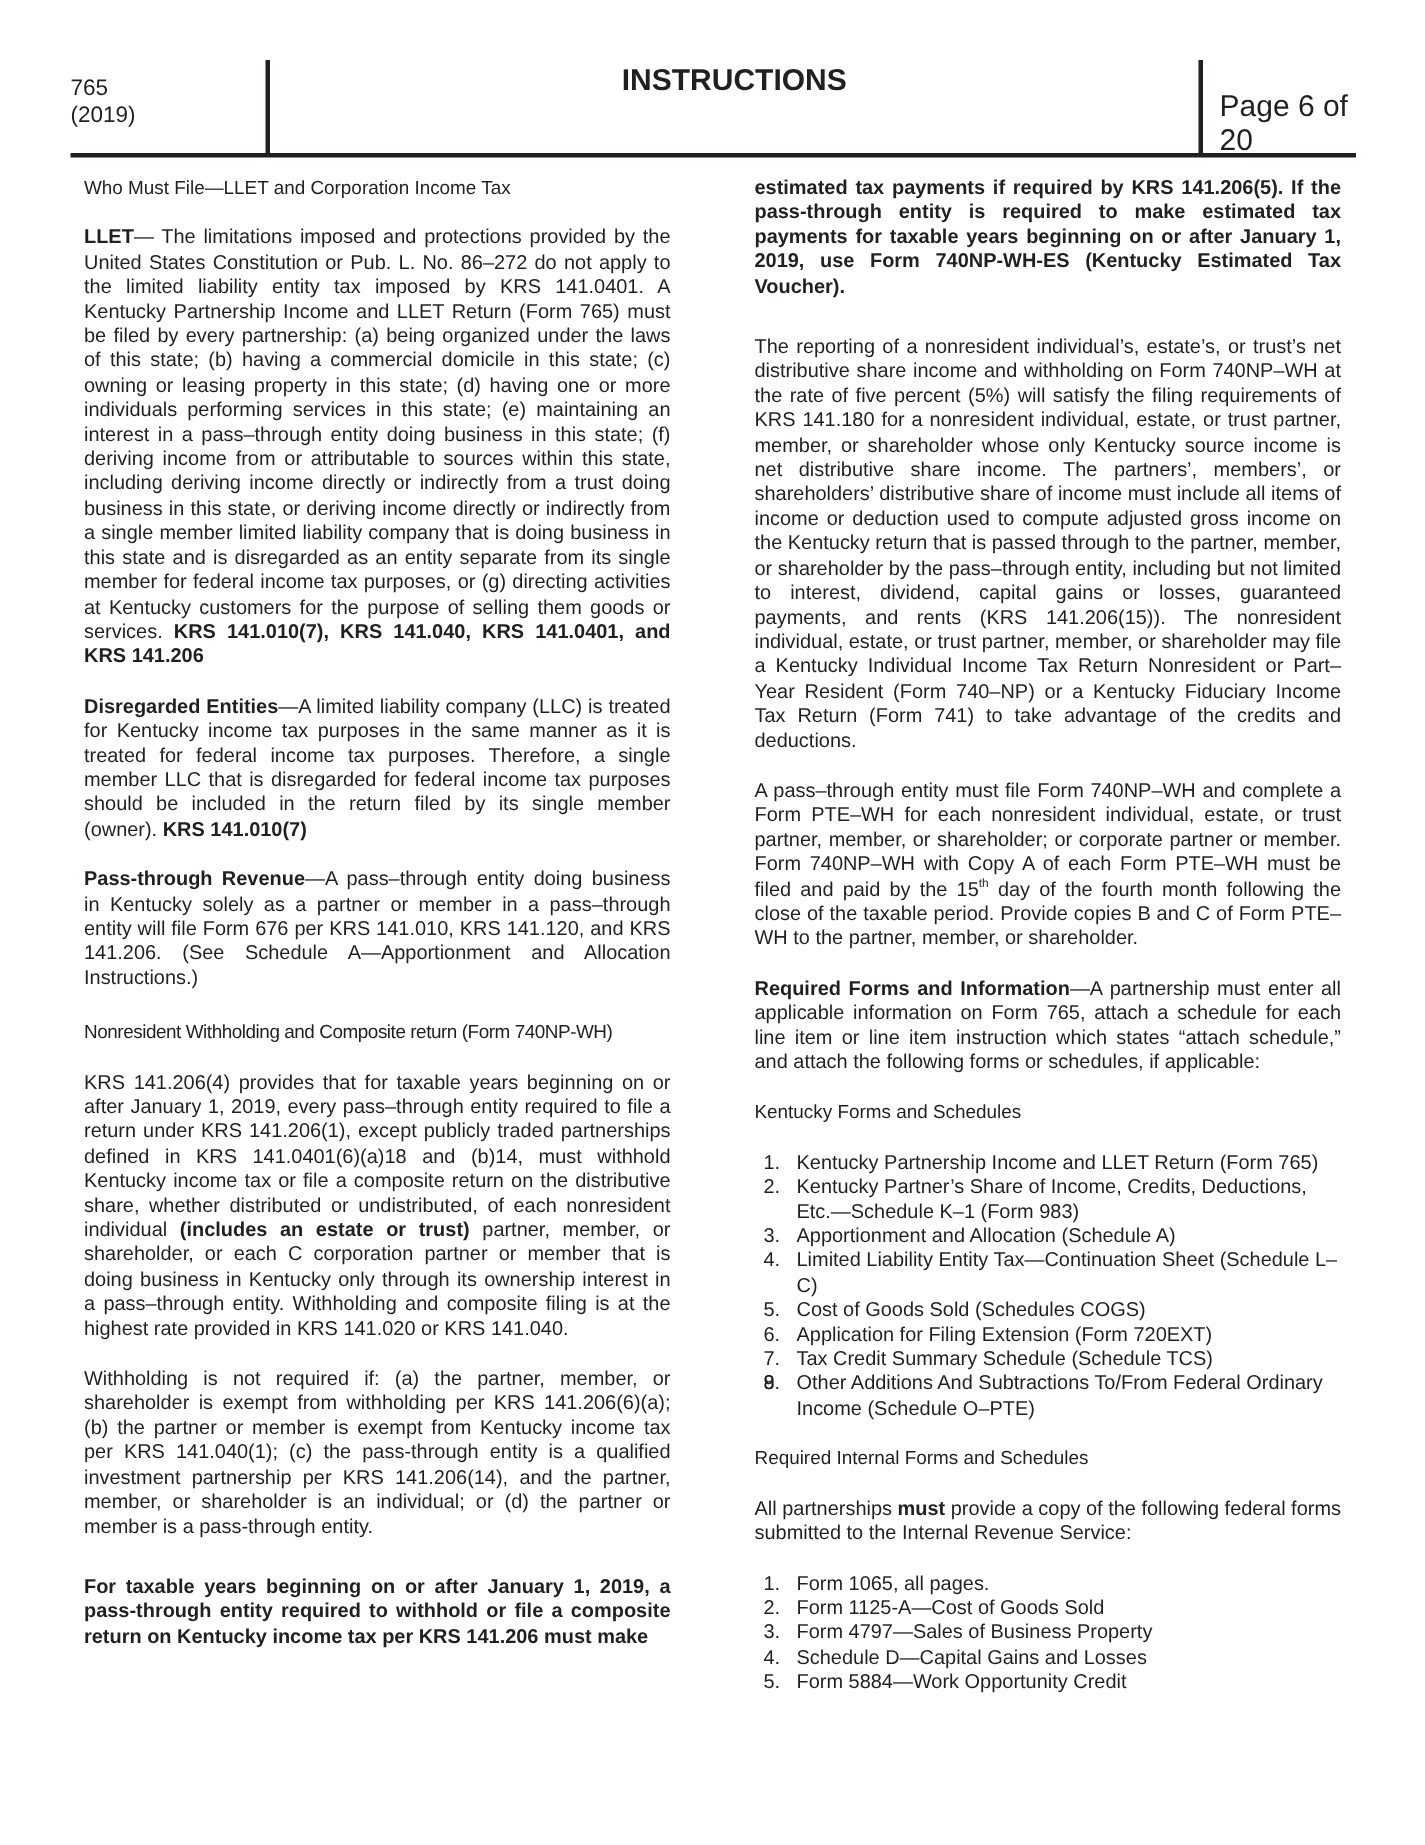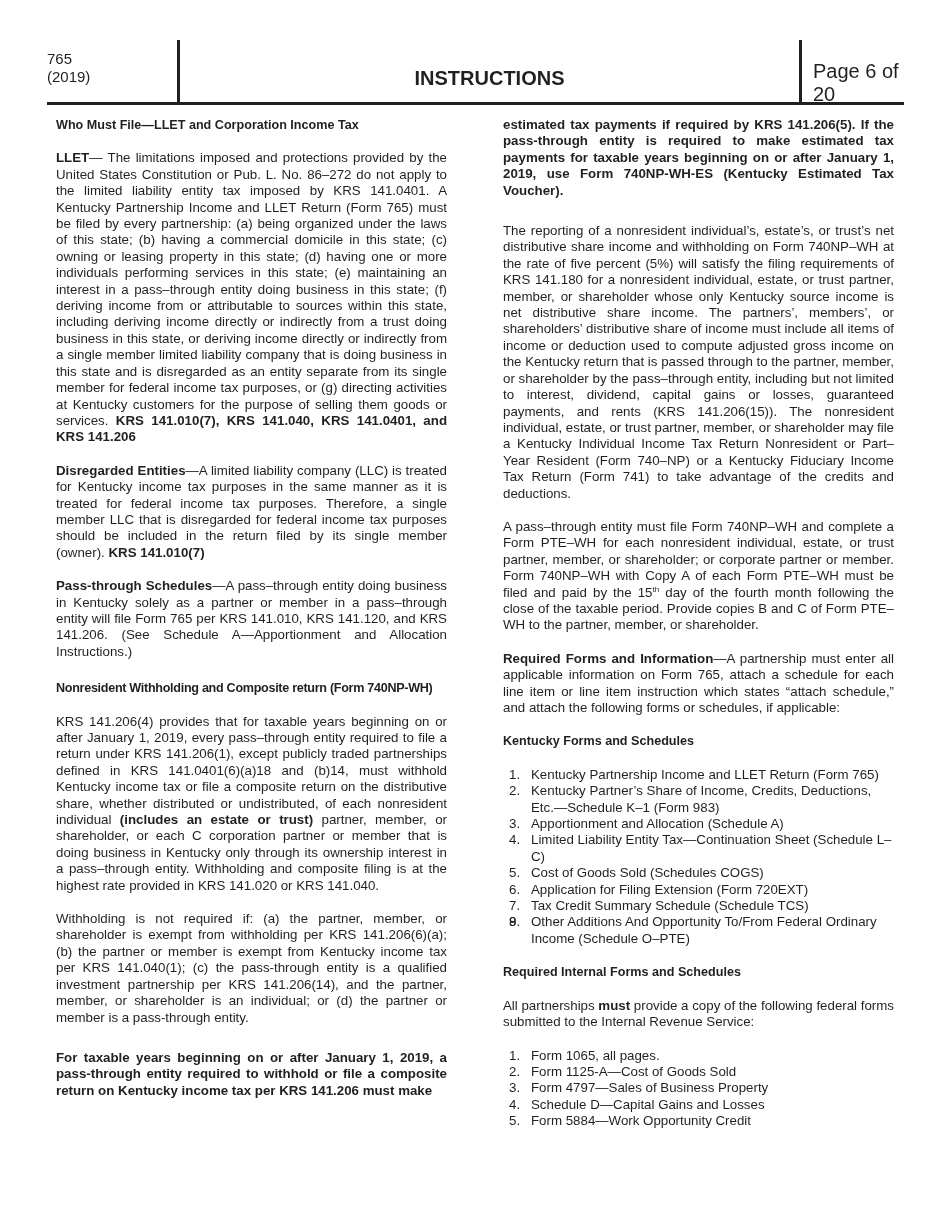--- a/index.html
+++ b/index.html
@@ -5,30 +5,30 @@
   html, body { margin: 0; padding: 0; background: #ffffff; }
   body { width: 950px; height: 1230px; position: relative; overflow: hidden;
          font-family: "Liberation Sans", sans-serif; color: #231f20; }
   .header { position: absolute; left: 47px; top: 40px; width: 857px; height: 62px;
             border-bottom: 3px solid #231f20; }
   .hdr-form { position: absolute; left: 0; top: 10px; width: 132px; text-align: left;
               font-weight: normal; font-size: 15px; line-height: 18px; }
   .vline { position: absolute; top: 0; width: 3px; height: 62px; background: #231f20; }
   .vline.l { left: 130px; }
   .vline.r { left: 752px; }
-  .hdr-title { position: absolute; left: 133px; width: 619px; top: 27px; text-align: center;
+  .hdr-title { position: absolute; left: 133px; width: 619px; top: 3px; text-align: center;
                font-weight: bold; font-size: 20px; }
   .hdr-page { position: absolute; left: 766px; top: 20px; font-size: 20px; }
 
   .col { position: absolute; top: 117px; width: 391px; font-size: 13.3px; line-height: 16.4px;
          text-align: justify; }
   .col.left { left: 56px; }
   .col.right { left: 503px; }
   p { margin: 0 0 17px 0; }
-  .h { font-weight: bold; font-size: 12.6px; margin: 0 0 17px 0; }
+  .h { font-weight: normal; font-size: 12.6px; margin: 0 0 17px 0; }
   .b { font-weight: bold; }
   ol { margin: 0 0 17px 0; padding: 0; list-style: none; text-align: left; }
   ol li { position: relative; padding-left: 28px; }
   ol li .num { position: absolute; left: 6px; top: 0; }
   sup { font-size: 8px; line-height: 0; }
 </style>
 </head>
 <body>
 
 <div class="header">
@@ -42,21 +42,21 @@
   <div class="hdr-page">Page 6 of 20</div>
 </div>
 
 <div class="col left">
   <div class="h">Who Must File—LLET and Corporation Income Tax</div>
 
   <p><span class="b">LLET</span><span>— The limitations imposed and protections provided by the United States Constitution or Pub. L. No. 86–272 do not apply to the limited liability entity tax imposed by KRS 141.0401. A Kentucky Partnership Income and LLET Return (Form 765) must be filed by every partnership: (a) being organized under the laws of this state; (b) having a commercial domicile in this state; (c) owning or leasing property in this state; (d) having one or more individuals performing services in this state; (e) maintaining an interest in a pass–through entity doing business in this state; (f) deriving income from or attributable to sources within this state, including deriving income directly or indirectly from a trust doing business in this state, or deriving income directly or indirectly from a single member limited liability company that is doing business in this state and is disregarded as an entity separate from its single member for federal income tax purposes, or (g) directing activities at Kentucky customers for the purpose of selling them goods or services. </span><span class="b">KRS 141.010(7), KRS 141.040, KRS 141.0401, and KRS 141.206</span></p>
 
   <p><span class="b">Disregarded Entities</span><span>—A limited liability company (LLC) is treated for Kentucky income tax purposes in the same manner as it is treated for federal income tax purposes. Therefore, a single member LLC that is disregarded for federal income tax purposes should be included in the return filed by its single member (owner). </span><span class="b">KRS 141.010(7)</span></p>
 
-  <p><span class="b">Pass-through Schedules</span><span>—A pass–through entity doing business in Kentucky solely as a partner or member in a pass–through entity will file Form 765 per KRS 141.010, KRS 141.120, and KRS 141.206. (See Schedule A—Apportionment and Allocation Instructions.)</span></p>
+  <p><span class="b">Pass-through Revenue</span><span>—A pass–through entity doing business in Kentucky solely as a partner or member in a pass–through entity will file Form 676 per KRS 141.010, KRS 141.120, and KRS 141.206. (See Schedule A—Apportionment and Allocation Instructions.)</span></p>
 
   <div class="h" style="letter-spacing:-0.3px;margin-top:20px;">Nonresident Withholding and Composite return (Form 740NP-WH)</div>
 
 
   <p><span>KRS 141.206(4) provides that for taxable years beginning on or after January 1, 2019, every pass–through entity required to file a return under KRS 141.206(1), except publicly traded partnerships defined in KRS 141.0401(6)(a)18 and (b)14, must withhold Kentucky income tax or file a composite return on the distributive share, whether distributed or undistributed, of each nonresident individual </span><span class="b">(includes an estate or trust)</span><span> partner, member, or shareholder, or each C corporation partner or member that is doing business in Kentucky only through its ownership interest in a pass–through entity. Withholding and composite filing is at the highest rate provided in KRS 141.020 or KRS 141.040.</span></p>
 
   <p style="margin-bottom:24px;">Withholding is not required if: (a) the partner, member, or shareholder is exempt from withholding per KRS 141.206(6)(a); (b) the partner or member is exempt from Kentucky income tax per KRS 141.040(1); (c) the pass-through entity is a qualified investment partnership per KRS 141.206(14), and the partner, member, or shareholder is an individual; or (d) the partner or member is a pass-through entity.</p>
 
   <p class="b">For taxable years beginning on or after January 1, 2019, a pass-through entity required to withhold or file a composite return on Kentucky income tax per KRS 141.206 must make</p>
 </div>
@@ -74,21 +74,21 @@
 
   <ol>
     <li><span class="num">1.</span><span>Kentucky Partnership Income and LLET Return (Form 765)</span></li>
     <li><span class="num">2.</span><span>Kentucky Partner’s Share of Income, Credits, Deductions, Etc.—Schedule K–1 (Form 983)</span></li>
     <li><span class="num">3.</span><span>Apportionment and Allocation (Schedule A)</span></li>
     <li><span class="num">4.</span><span>Limited Liability Entity Tax—Continuation Sheet (Schedule L–C)</span></li>
     <li><span class="num">5.</span><span>Cost of Goods Sold (Schedules COGS)</span></li>
     <li><span class="num">6.</span><span>Application for Filing Extension (Form 720EXT)</span></li>
     <li><span class="num">7.</span><span>Tax Credit Summary Schedule (Schedule TCS)</span></li>
     <li><span class="num">8</span></li>
-    <li><span class="num">9.</span><span>Other Additions And Opportunity To/From Federal Ordinary Income (Schedule O–PTE)</span></li>
+    <li><span class="num">9.</span><span>Other Additions And Subtractions To/From Federal Ordinary Income (Schedule O–PTE)</span></li>
   </ol>
 
   <div class="h">Required Internal Forms and Schedules</div>
 
   <p><span>All partnerships </span><span class="b">must</span><span> provide a copy of the following federal forms submitted to the Internal Revenue Service:</span></p>
 
   <ol>
     <li><span class="num">1.</span><span>Form 1065, all pages.</span></li>
     <li><span class="num">2.</span><span>Form 1125-A—Cost of Goods Sold</span></li>
     <li><span class="num">3.</span><span>Form 4797—Sales of Business Property</span></li>

